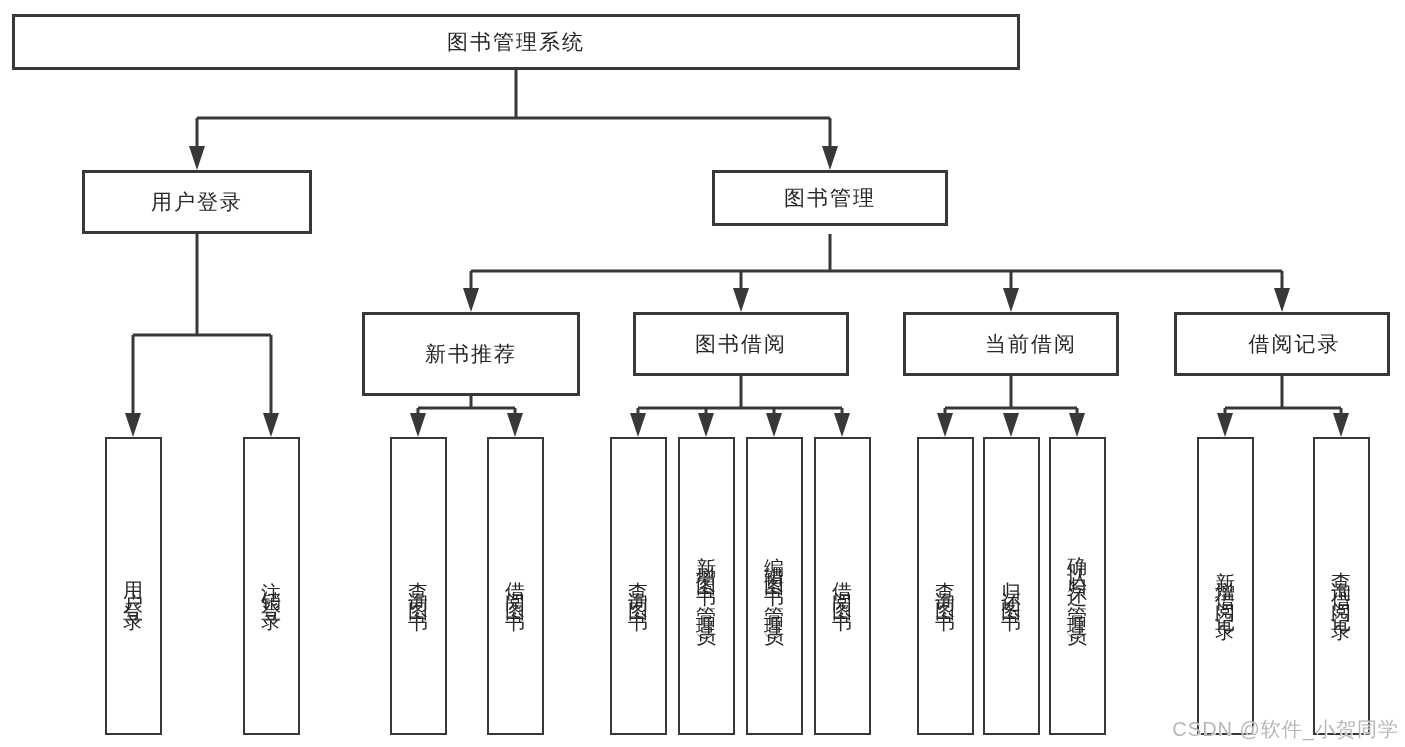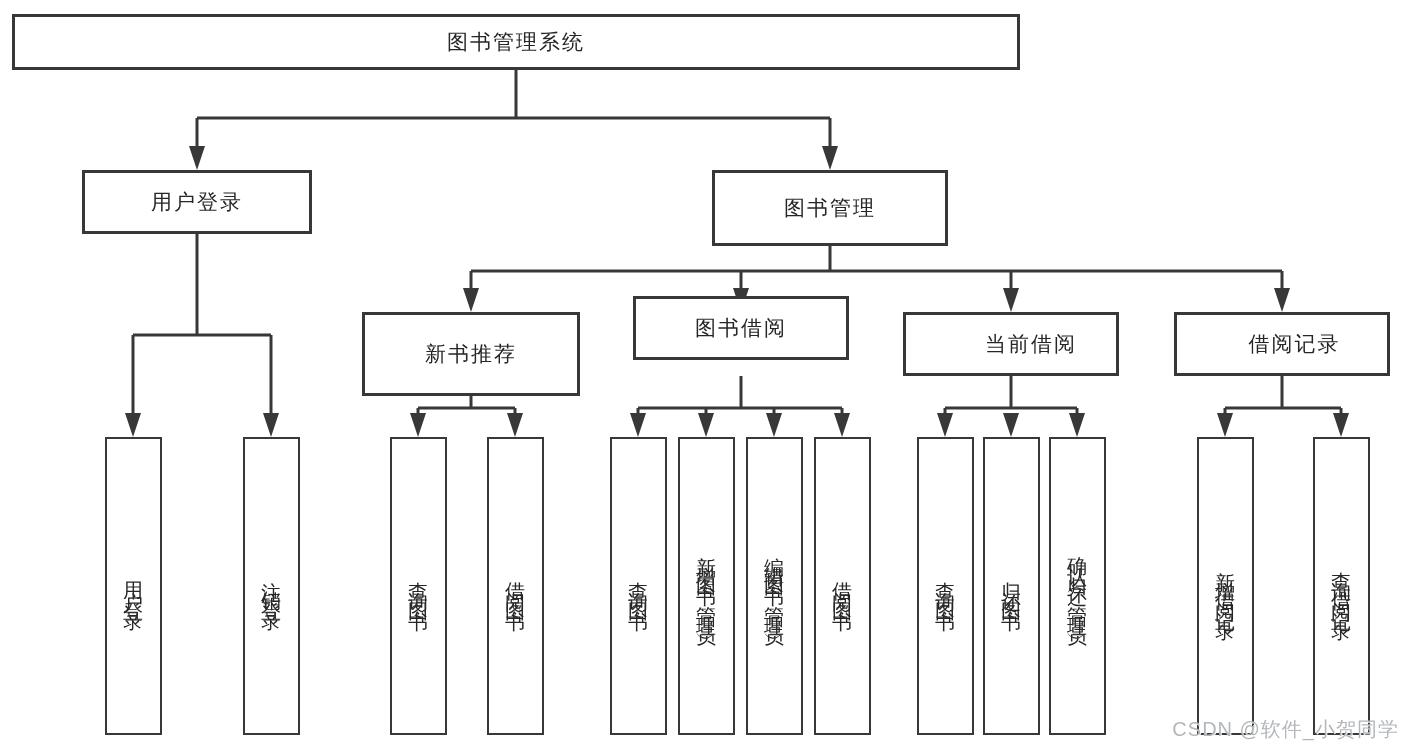--- a/index.html
+++ b/index.html
@@ -32,23 +32,23 @@
   .vtext{
     writing-mode:vertical-rl;
     text-orientation:mixed;
     letter-spacing:10px;
     line-height:1;
     white-space:nowrap;
   }
   
   .n-root{left:12px;top:14px;width:1008px;height:56px;}
   .n-l20{left:82px;top:170px;width:230px;height:64px;}
-  .n-l21{left:712px;top:170px;width:236px;height:76px;}
+  .n-l21{left:712px;top:170px;width:236px;height:56px;}
   .n-l30{left:362px;top:312px;width:218px;height:84px;}
-  .n-l31{left:633px;top:296px;width:216px;height:64px;}
+  .n-l31{left:633px;top:312px;width:216px;height:64px;}
   .n-l32{left:903px;top:312px;width:216px;height:64px;padding-left:40px;}
   .n-l33{left:1174px;top:312px;width:216px;height:64px;padding-left:25px;}
   .lf0{left:105px;}  .lf1{left:243px;}
   .lf2{left:390px;}  .lf3{left:487px;}
   .lf4{left:610px;}  .lf5{left:678px;}
   .lf6{left:746px;}  .lf7{left:814px;}
   .lf8{left:917px;}  .lf9{left:983px;}
   .lf10{left:1049px;}
   .lf11{left:1197px;} .lf12{left:1313px;}
   .watermark{

